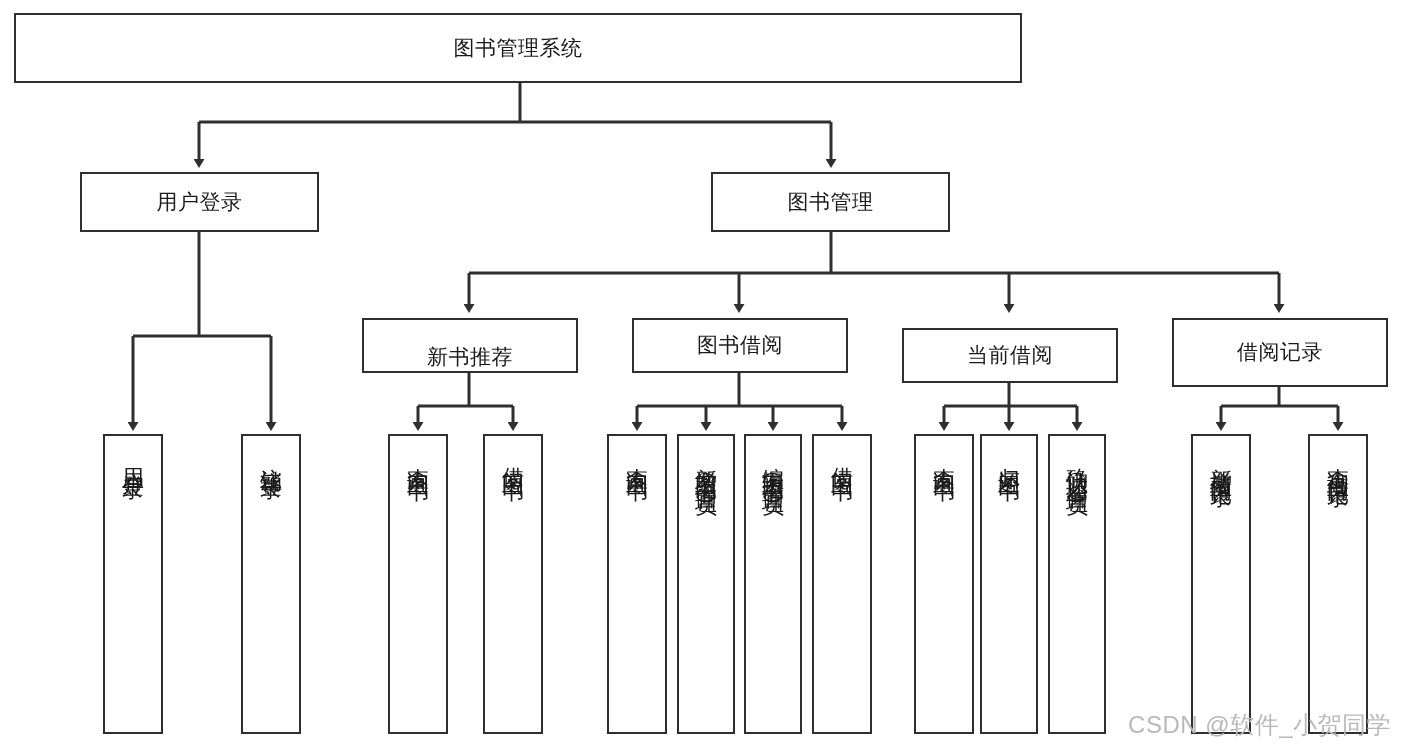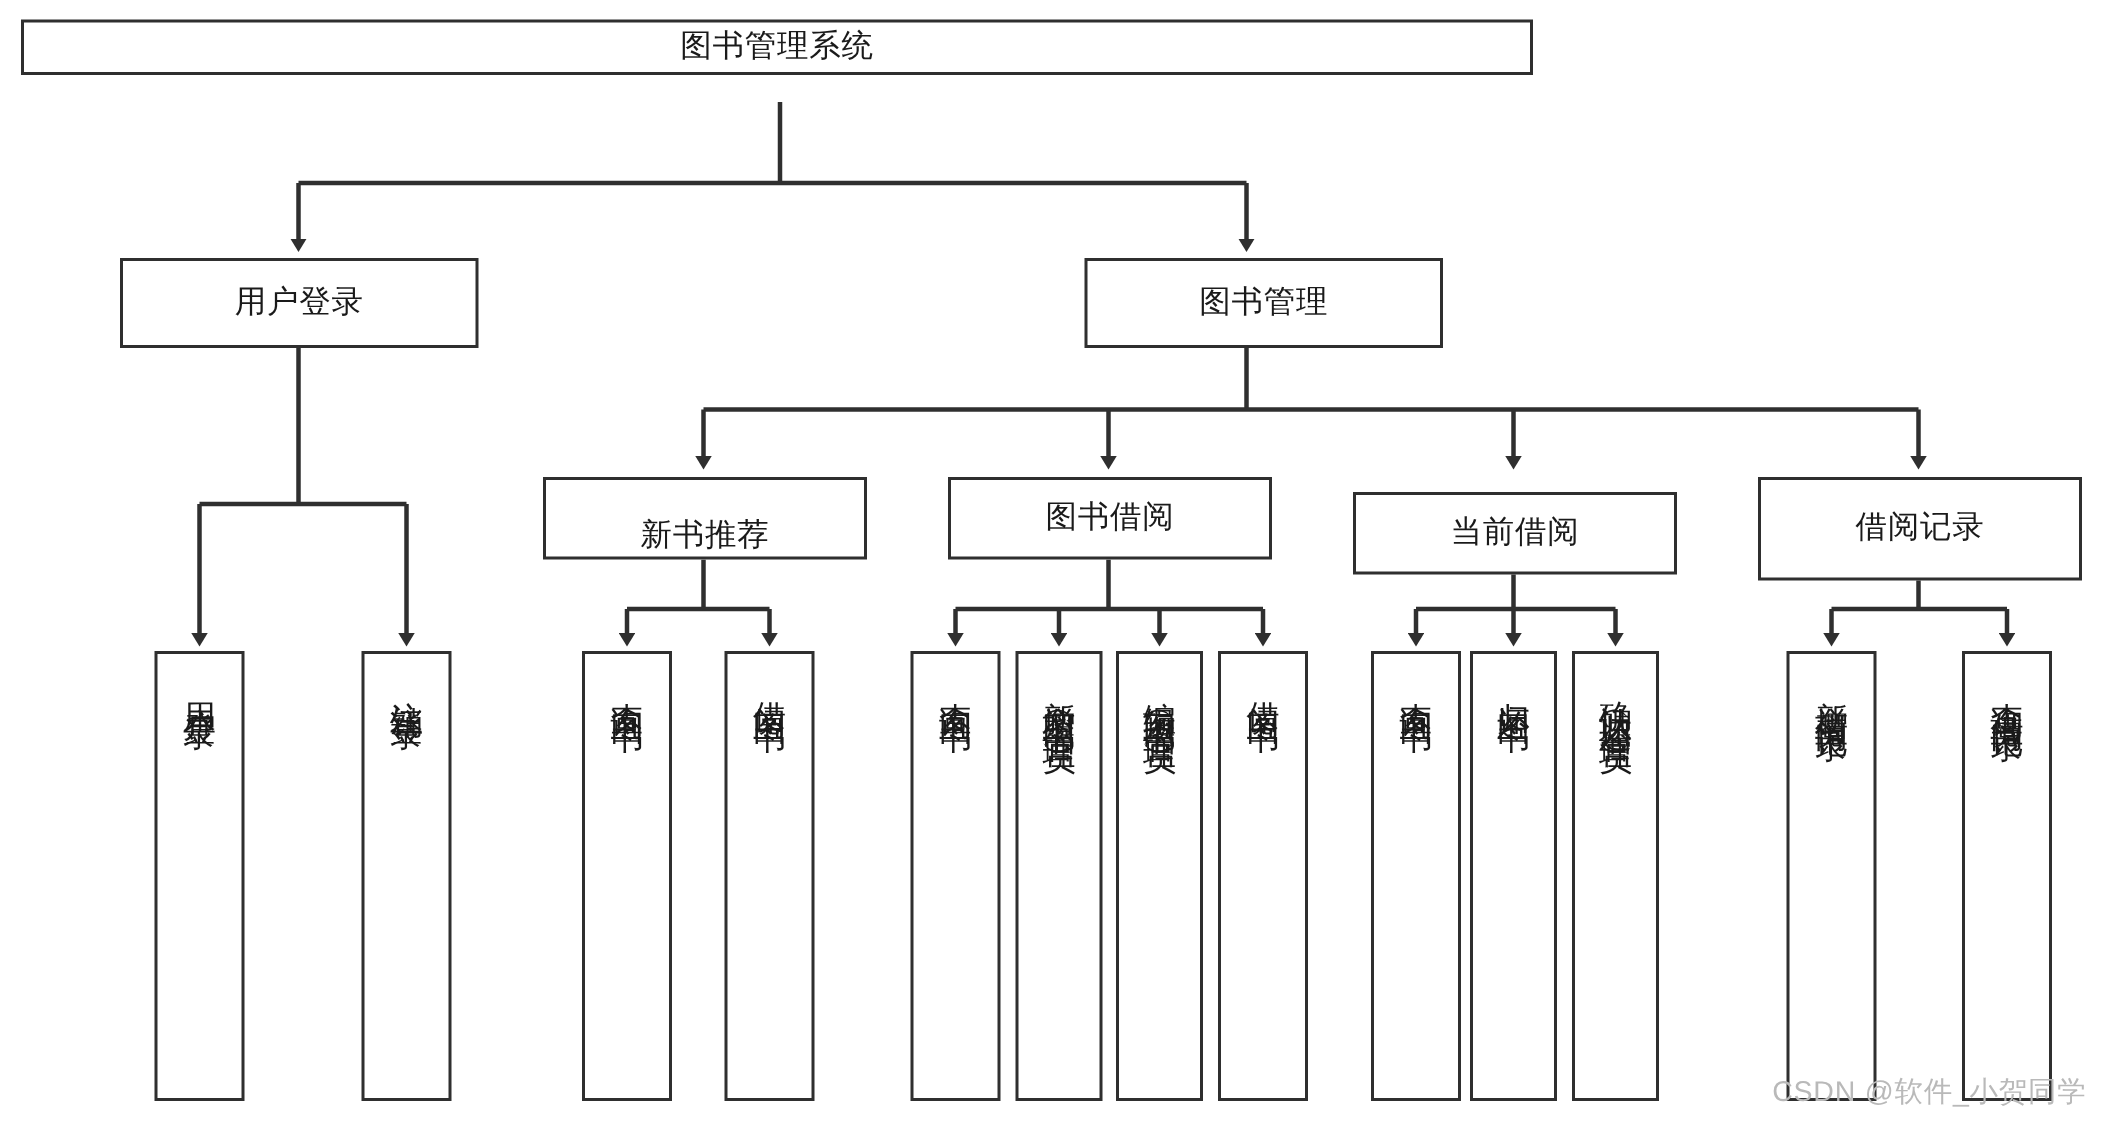--- a/index.html
+++ b/index.html
@@ -53,21 +53,21 @@
     writing-mode: vertical-rl;
     text-orientation: upright;
     font-size: 22px;
     letter-spacing: 4px;
     line-height: 1;
   }
   #watermark {
     position: absolute;
     right: 14px;
     bottom: 6px;
-    font-size: 19px;
+    font-size: 24px;
     color: #b9b9b9;
     letter-spacing: 0.5px;
     z-index: 5;
     white-space: nowrap;
   }
 </style>
 </head>
 <body>
 
 <div id="canvas">
@@ -115,28 +115,28 @@
       <path d="M1009,406 L1009,423" marker-end="url(#arrow)"></path>
       <path d="M1077,406 L1077,423" marker-end="url(#arrow)"></path>
 
       <path d="M1279,373 L1279,406"></path>
       <path d="M1221,406 L1338,406"></path>
       <path d="M1221,406 L1221,423" marker-end="url(#arrow)"></path>
       <path d="M1338,406 L1338,423" marker-end="url(#arrow)"></path>
     </g>
   </svg>
 
-  <div class="node horiz" style="left:14px; top:13px; width:1008px; height:37px;">
+  <div class="node horiz" style="left:14px; top:13px; width:1008px; height:70px;">
     <span class="label">图书管理系统</span>
   </div>
 
   <div class="node horiz" style="left:80px; top:172px; width:239px; height:60px;">
     <span class="label">用户登录</span>
   </div>
-  <div class="node horiz" style="left:711px; top:172px; width:239px; height:60px;margin-left:12px;">
+  <div class="node horiz" style="left:711px; top:172px; width:239px; height:60px;">
     <span class="label">图书管理</span>
   </div>
 
   <div class="node horiz" style="left:362px; top:318px; width:216px; height:55px;align-items:flex-end;">
     <span class="label">新书推荐</span>
   </div>
   <div class="node horiz" style="left:632px; top:318px; width:216px; height:55px;">
     <span class="label">图书借阅</span>
   </div>
   <div class="node horiz" style="left:902px; top:318px; width:216px; height:55px;margin-top:10px;">

